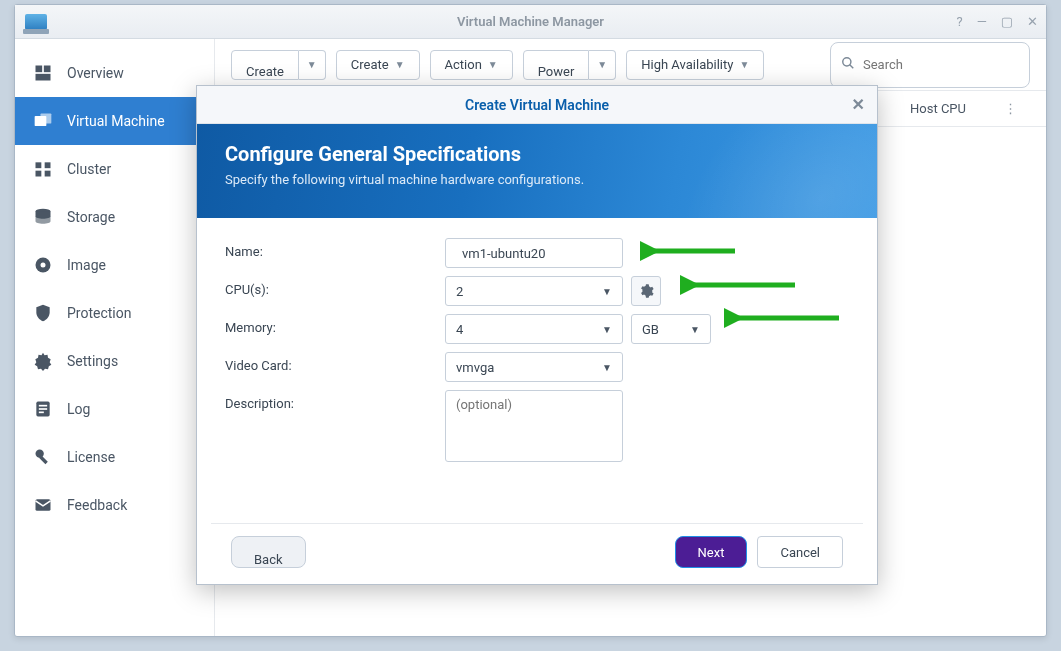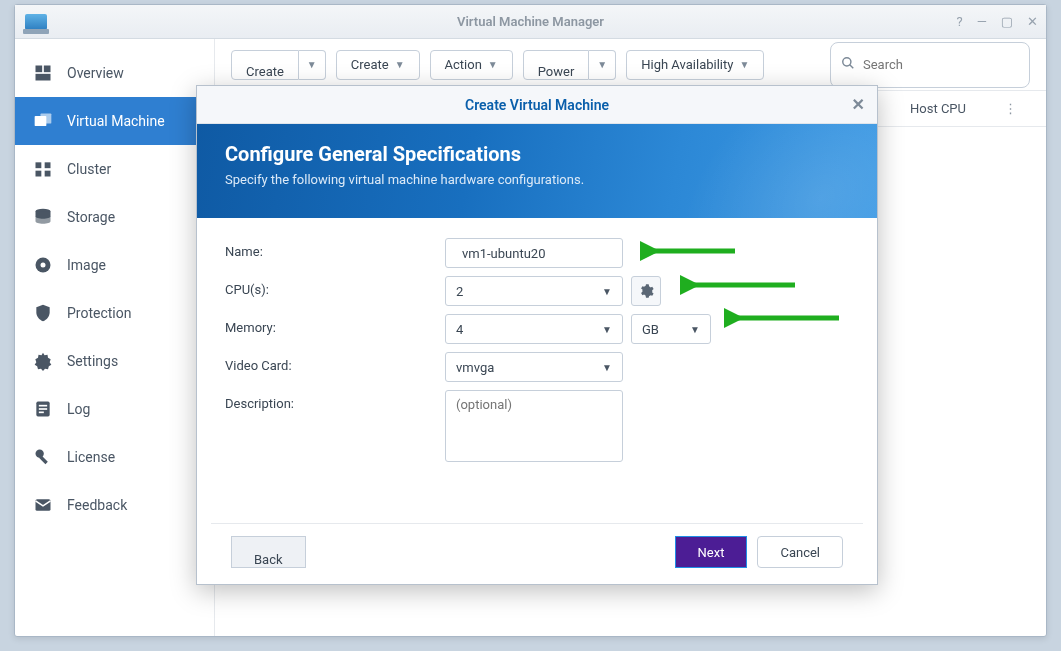--- a/index.html
+++ b/index.html
@@ -53,21 +53,21 @@
 .input, .select, .textarea { height:30px; border:1px solid #c6cfda; border-radius:3px; background:#fff; font-size:13px; color:#3a4653; padding:0 10px; }
 .input { width:178px;padding-left:16px; }
 .select { width:178px; display:flex; align-items:center; justify-content:space-between; cursor:pointer;}
 .select.small { width:80px; }
 .select .caret { font-size:10px; color:#4a5664; }
 .icon-btn { width:30px; height:30px; border:1px solid #c6cfda; border-radius:3px; background:#f5f7fa; display:flex; align-items:center; justify-content:center; cursor:pointer; color:#5b6775;}
 .textarea { width:178px; height:72px; padding:6px 10px; color:#9aa4b0; resize:none; font-family:inherit;}
 
 .modal-footer { border-top:1px solid #e6e9ed; padding: 12px 20px 16px; display:flex; align-items:center; margin: 0 14px;}
 .modal-footer .spacer { flex:1; }
-.modal-footer .btn { border-radius:0; height:32px; padding:0 22px; }
+.modal-footer .btn { border-radius:8px; height:32px; padding:0 22px; }
 .modal-footer .primary { background:#4c1d95; color:#fff; border-color:#1f8fe6; margin-right:10px;align-items:center;}
 .modal-footer .back { background:#eef1f5; }
 
 
 .arrow { position:absolute; pointer-events:none;}
 .arrow svg { display:block; }
 </style>
 </head>
 <body>
 

